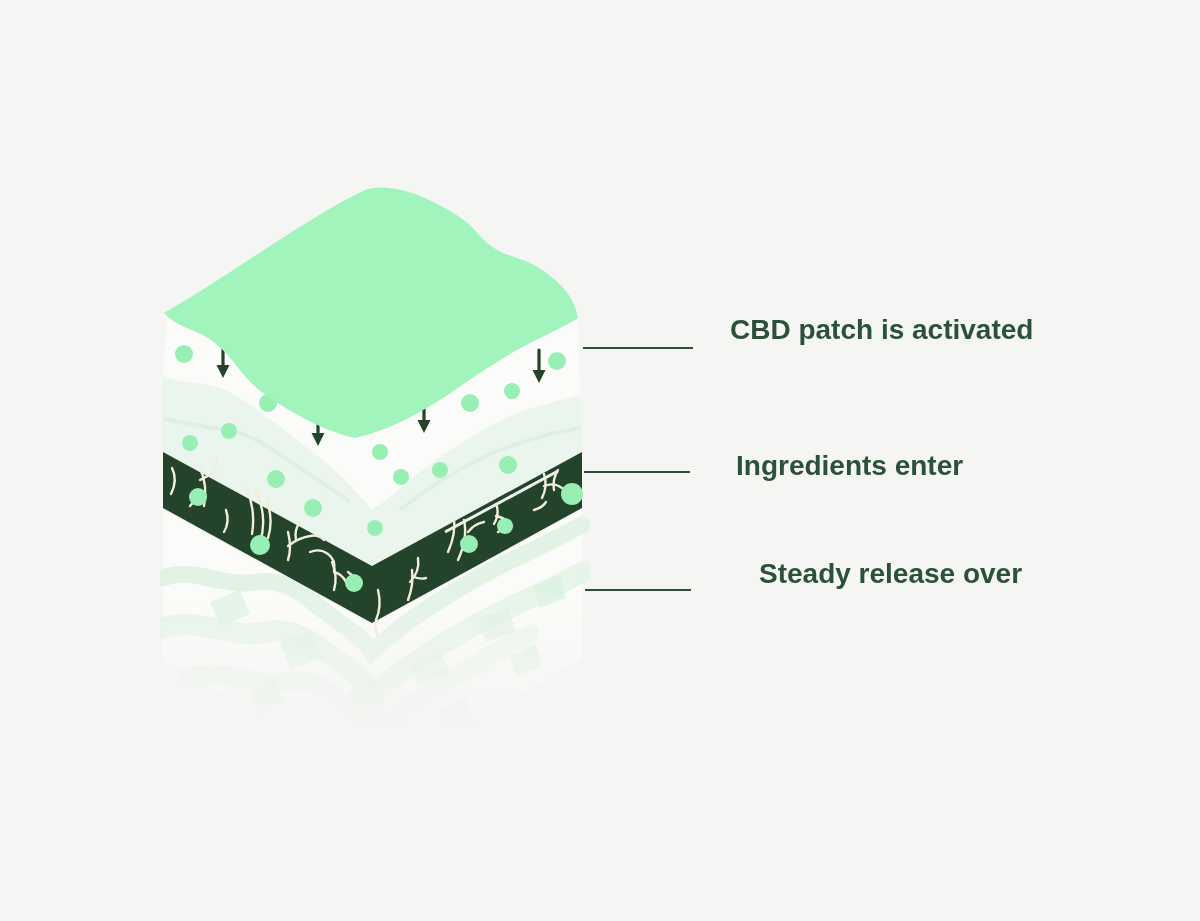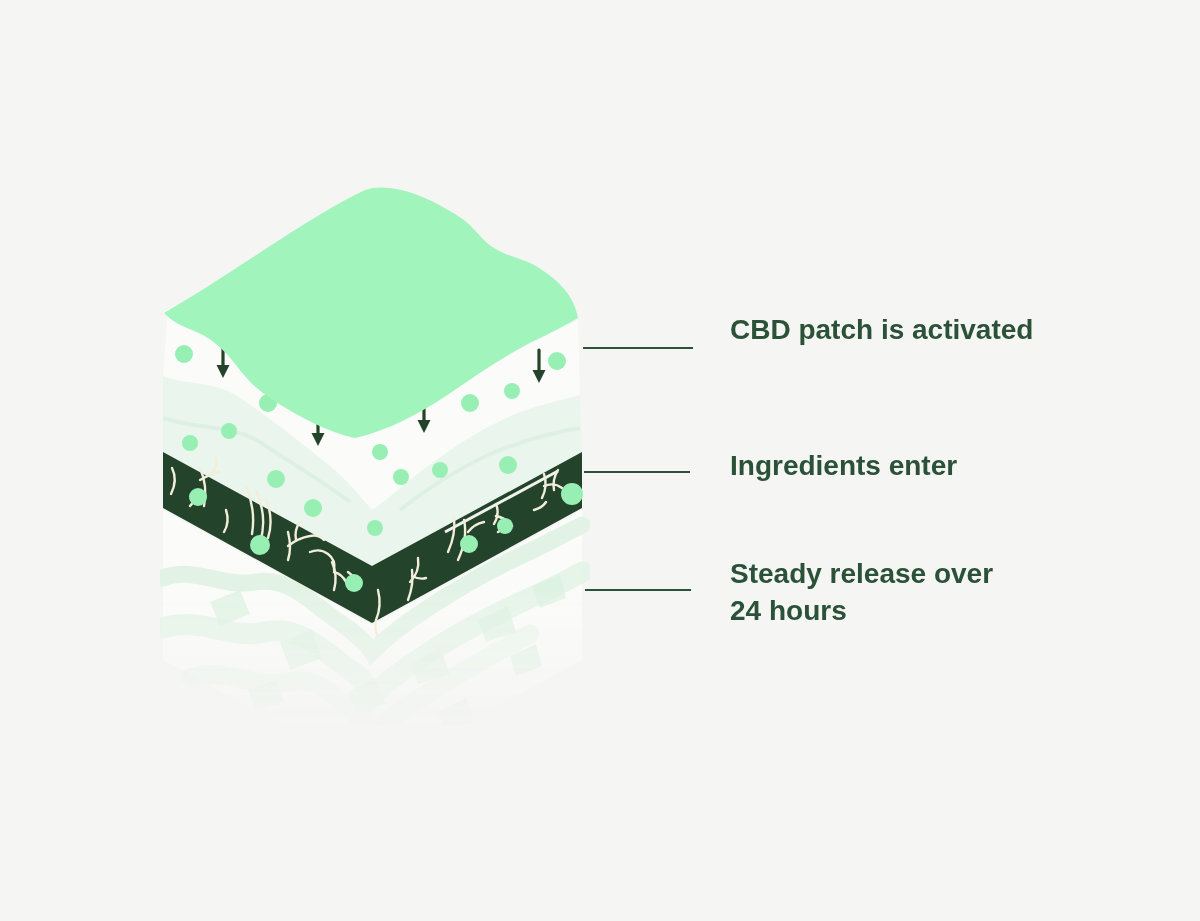--- a/index.html
+++ b/index.html
@@ -21,22 +21,22 @@
   .connector.c2{left:584px;top:471px;width:106px;}
   .connector.c3{left:585px;top:589px;width:106px;}
   .callout{
     position:absolute;left:730px;
     color:#2b5138;
     font-size:28px;font-weight:700;line-height:37px;
     letter-spacing:0;
   }
   .callout .ln{display:block;}
   .callout.k1{top:311px;text-align:right;}
-  .callout.k2{top:447px;}
-  .callout.k3{top:555px;}
+  .callout.k2{top:447px;margin-left:6px;}
+  .callout.k3{top:555px;margin-left:29px;}
 </style>
 </head>
 <body>
 
 <div class="stage">
 
   <svg class="illustration" viewBox="0 0 430 545" aria-hidden="true">
     <defs>
       <linearGradient id="fadeGrad" x1="0" y1="330" x2="0" y2="555" gradientUnits="userSpaceOnUse">
         <stop offset="0" stop-color="#ffffff"></stop>
@@ -173,16 +173,15 @@
   <div class="connector c3"></div>
 
   <div class="callout k1">
     <span class="ln">CBD patch is activated</span>
   </div>
   <div class="callout k2">
     <span class="ln">Ingredients enter</span>
   </div>
   <div class="callout k3">
     <span class="ln">Steady release over</span>
-    <span class="ln">24 hours</span>
   </div>
 
 </div>
 
 </body></html>

